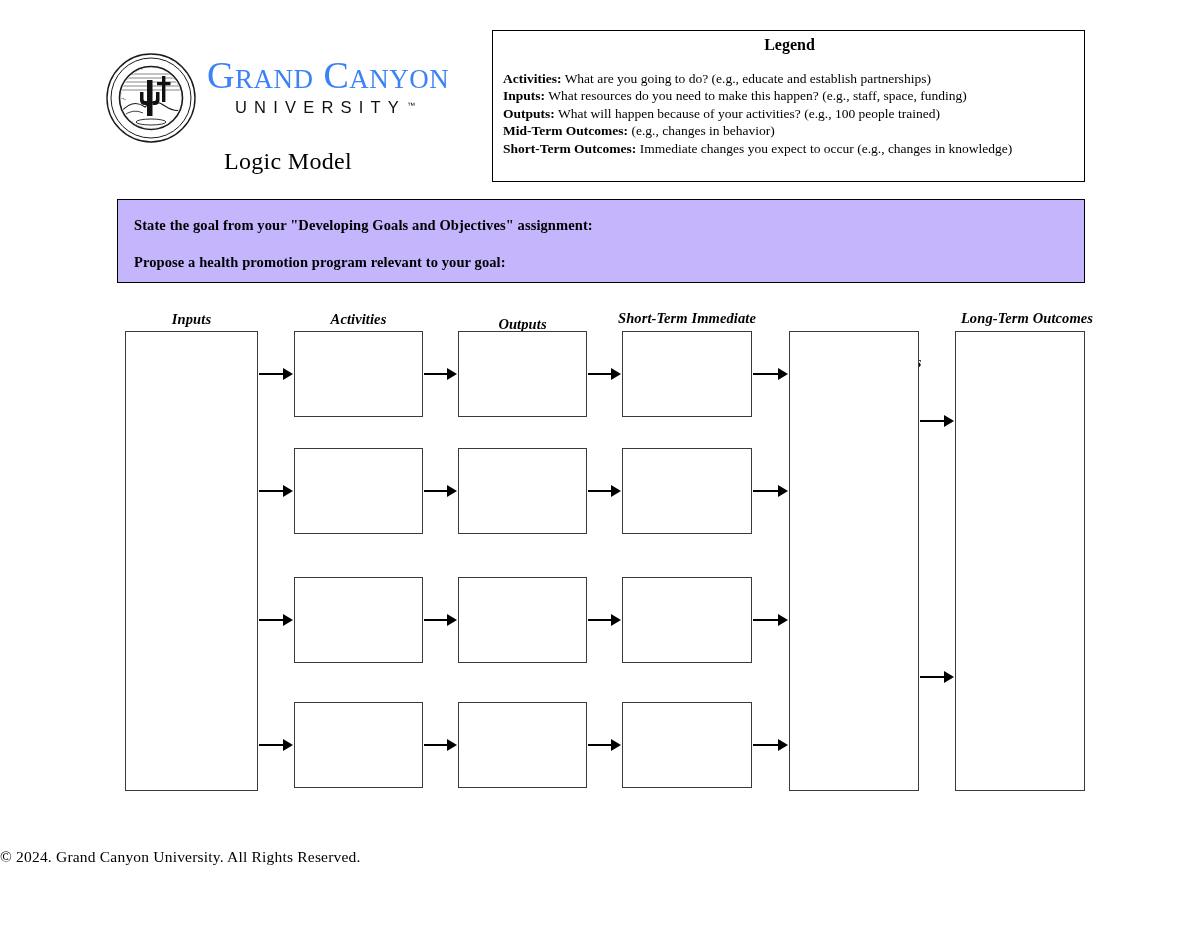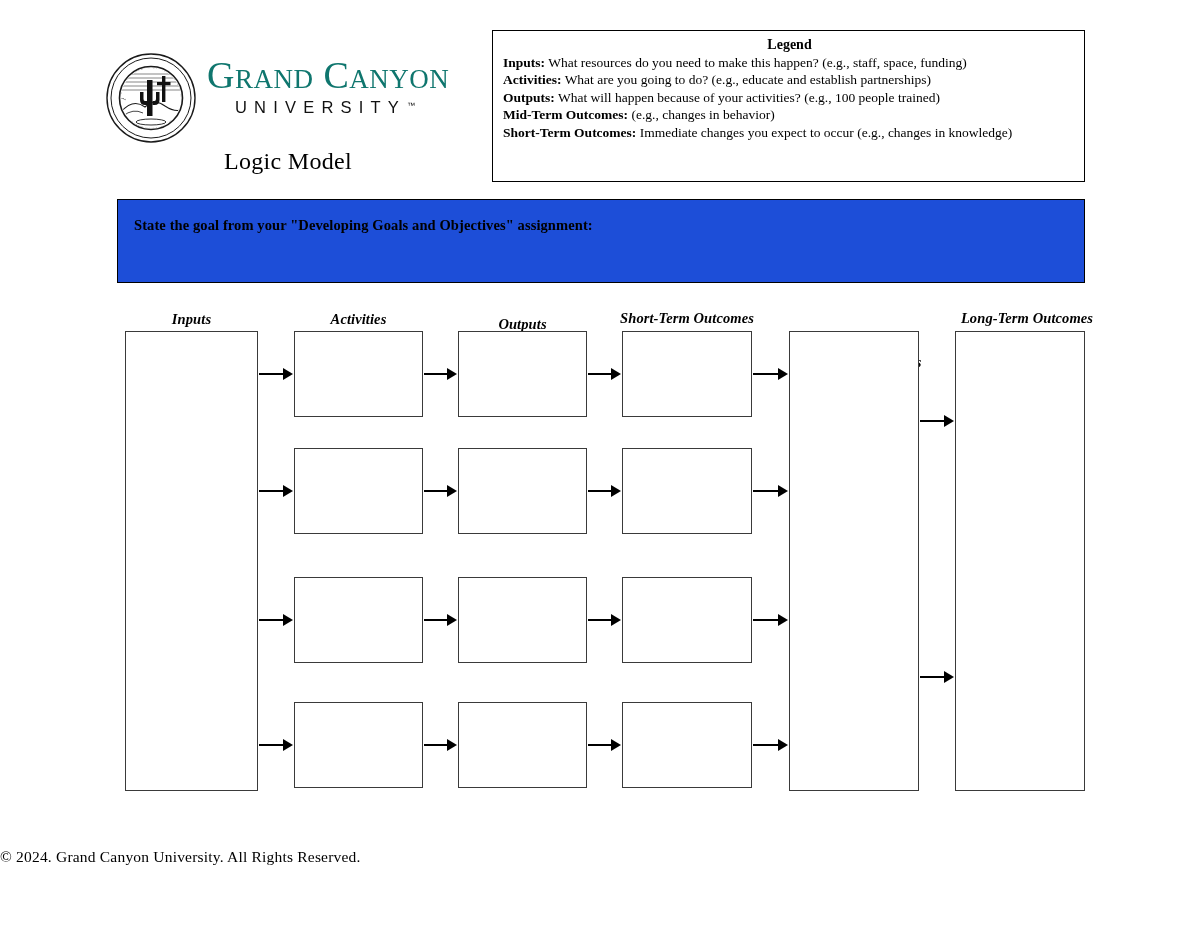--- a/index.html
+++ b/index.html
@@ -46,21 +46,21 @@
     width: 275px;
   }
   #wordmark-main {
     font-family: "Liberation Serif", "DejaVu Serif", serif;
     font-size: 38px;
     letter-spacing: 0.5px;
     line-height: 42px;
     font-variant: small-caps;
     font-weight: 400;
     white-space: nowrap;
-    color: #0f766e;
+    color: #3b82f6;
   }
   #wordmark-sub {
     font-family: "Liberation Sans", "DejaVu Sans", sans-serif;
     font-size: 16.5px;
     letter-spacing: 7.2px;
     line-height: 20px;
     margin-top: 1px;
     margin-left: 28px;
     white-space: nowrap;
     color: #111;
@@ -91,42 +91,42 @@
     top: 30px;
     width: 593px;
     height: 152px;
     border: 1.3px solid #000;
     background: #fff;
     padding: 5px 8px 4px 10px;
   }
   #legend-title {
     text-align: center;
     font-weight: bold;
-    font-size: 14px;
+    font-size: 16px;
     line-height: 17px;
-    margin-bottom: 1px;
+    margin-bottom: 17px;
   }
   .legend-line {
     font-size: 13.5px;
     line-height: 17.4px;
     text-align: left;
   }
   .legend-line .lg-term {
     font-weight: bold;
   }
 
   
   #goal-box {
     position: absolute;
     left: 117px;
     top: 199px;
     width: 968px;
     height: 84px;
     border: 1.3px solid #000;
-    background: #1d4ed8;
+    background: #c4b5fd;
     padding: 16px 0 0 16px;
   }
   .goal-line {
     font-size: 14.5px;
     font-weight: bold;
     line-height: 19px;
     letter-spacing: 0.1px;
   }
   .goal-line.second { margin-top: 18px; }
 
@@ -235,52 +235,53 @@
       <div id="wordmark-sub"><span>UNIVERSITY</span><span id="wordmark-tm">™</span></div>
     </div>
   </div>
 
   <div id="doc-title">Logic Model</div>
 
   <div id="legend-box">
     <div id="legend-title">Legend</div>
 
     <div class="legend-line">
+      <span class="lg-term">Activities:</span>
+      <span>What are you going to do? (e.g., educate and establish partnerships)</span>
+    </div>
+    <div class="legend-line">
       <span class="lg-term">Inputs:</span>
       <span>What resources do you need to make this happen? (e.g., staff, space, funding)</span>
     </div>
     <div class="legend-line">
-      <span class="lg-term">Activities:</span>
-      <span>What are you going to do? (e.g., educate and establish partnerships)</span>
-    </div>
-    <div class="legend-line">
       <span class="lg-term">Outputs:</span>
       <span>What will happen because of your activities? (e.g., 100 people trained)</span>
     </div>
     <div class="legend-line">
       <span class="lg-term">Mid-Term Outcomes:</span>
       <span>(e.g., changes in behavior)</span>
     </div>
     <div class="legend-line">
       <span class="lg-term">Short-Term Outcomes:</span>
       <span>Immediate changes you expect to occur (e.g., changes in knowledge)</span>
     </div>
   </div>
 </div>
 
 <div id="goal-box">
   <div class="goal-line">State the goal from your "Developing Goals and Objectives" assignment:</div>
+  <div class="goal-line second">Propose a health promotion program relevant to your goal:</div>
 </div>
 
 <div id="diagram">
 
   <div class="col-header hit" style="left:125px; top:311px; width:133px;">Inputs</div>
   <div class="col-header hit" style="left:294px; top:311px; width:129px;">Activities</div>
   <div class="col-header hit" style="left:458px; top:316px; width:129px;">Outputs</div>
-  <div class="col-header hit" style="left:604px; top:310px; width:166px;">Short-Term Outcomes</div>
+  <div class="col-header hit" style="left:604px; top:310px; width:166px;">Short-Term Immediate</div>
   <div class="col-header hit" style="left:780px; top:310px; width:158px;margin-top:44px;">Mid-Term Outcomes</div>
   <div class="col-header hit" style="left:947px; top:310px; width:160px;">Long-Term Outcomes</div>
 
   <div class="node-box hit" style="left:125px; top:331px; width:133px; height:460px;"></div>
 
   <div class="node-box hit" style="left:294px; top:331px; width:129px; height:86px;"></div>
   <div class="node-box hit" style="left:294px; top:448px; width:129px; height:86px;"></div>
   <div class="node-box hit" style="left:294px; top:577px; width:129px; height:86px;"></div>
   <div class="node-box hit" style="left:294px; top:702px; width:129px; height:86px;"></div>
 

